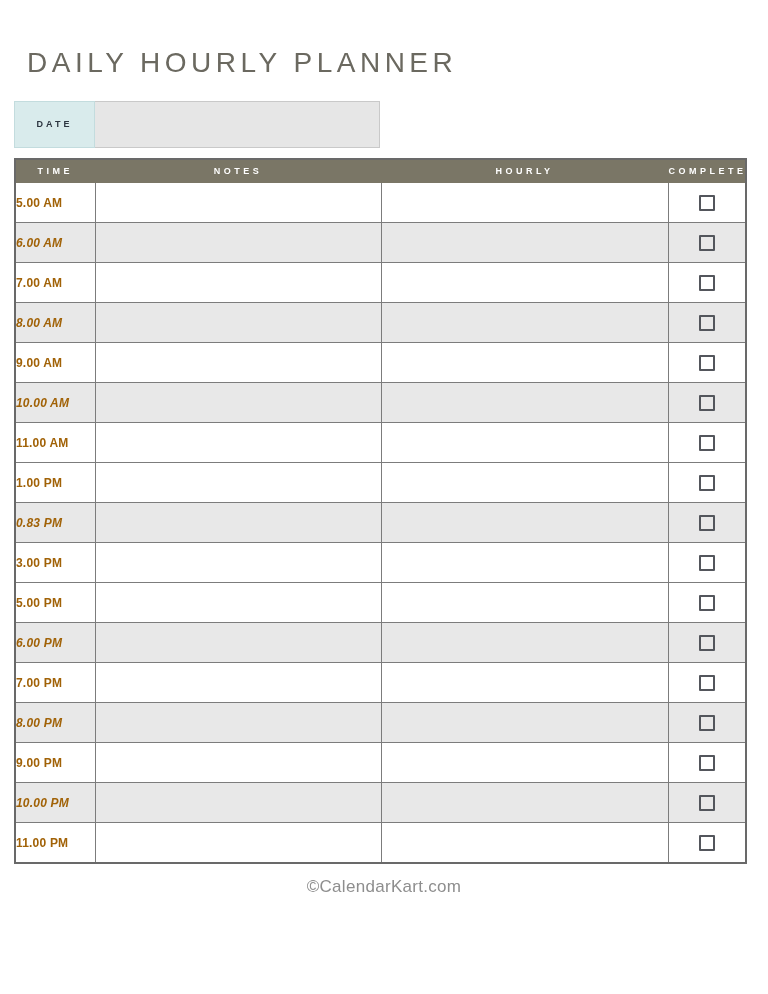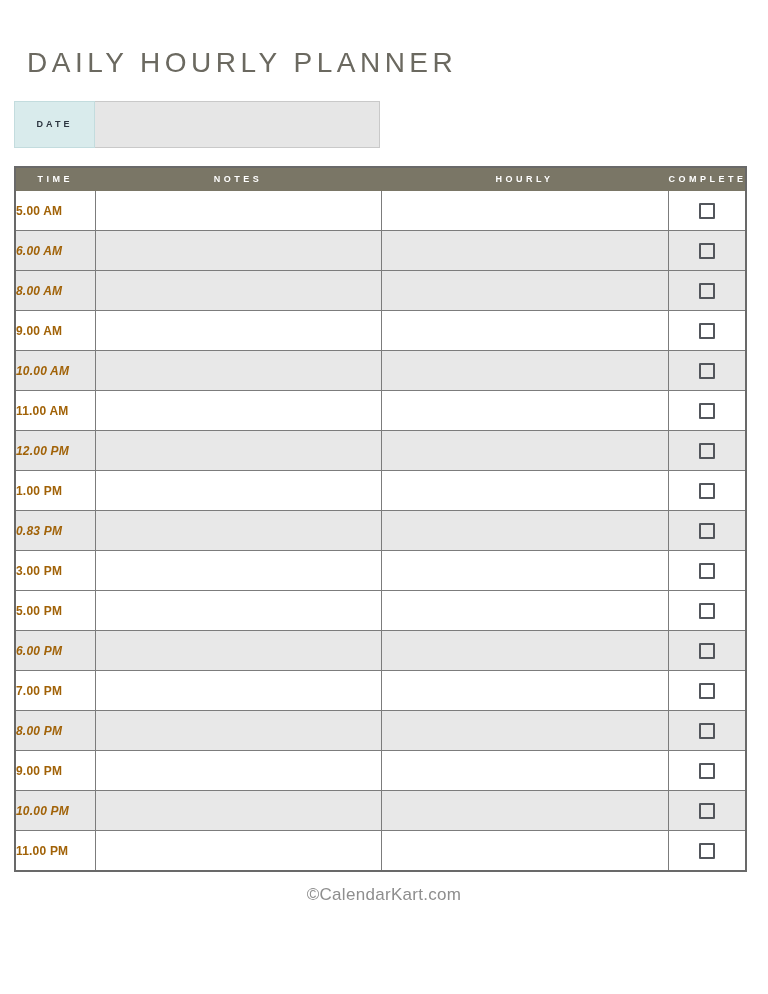--- a/index.html
+++ b/index.html
@@ -36,21 +36,21 @@
     background:#e6e6e6;
     border:1px solid #c9c9c9;
     border-left:none;
     font-size:13px;
     color:#333;
     padding:0 8px;
     outline:none;
   }
 
   table.planner {
-    margin:18px 0 0 14px;
+    margin:10px 0 0 14px;
     width:731px;
     border-collapse:collapse;
     table-layout:fixed;
     border:2px solid #696969;
   }
   col.c-time { width:80px; }
   col.c-tasks { width:286px; }
   col.c-notes { width:287px; }
   col.c-complete { width:78px; }
 
@@ -134,20 +134,28 @@
           </td>
         </tr>
         <tr class="row-odd">
           <td class="time-cell">6.00 AM</td>
           <td class="task-cell"></td>
           <td class="notes-cell"></td>
           <td class="complete-cell">
             <div class="checkbox"></div>
           </td>
         </tr>
+        <tr class="row-even">
+          <td class="time-cell">7.00 AM</td>
+          <td class="task-cell"></td>
+          <td class="notes-cell"></td>
+          <td class="complete-cell">
+            <div class="checkbox"></div>
+          </td>
+        </tr>
         <tr class="row-odd">
           <td class="time-cell">8.00 AM</td>
           <td class="task-cell"></td>
           <td class="notes-cell"></td>
           <td class="complete-cell">
             <div class="checkbox"></div>
           </td>
         </tr>
         <tr class="row-even">
           <td class="time-cell">9.00 AM</td>
@@ -160,28 +168,20 @@
         <tr class="row-odd">
           <td class="time-cell">10.00 AM</td>
           <td class="task-cell"></td>
           <td class="notes-cell"></td>
           <td class="complete-cell">
             <div class="checkbox"></div>
           </td>
         </tr>
         <tr class="row-even">
           <td class="time-cell">11.00 AM</td>
-          <td class="task-cell"></td>
-          <td class="notes-cell"></td>
-          <td class="complete-cell">
-            <div class="checkbox"></div>
-          </td>
-        </tr>
-        <tr class="row-odd">
-          <td class="time-cell">12.00 PM</td>
           <td class="task-cell"></td>
           <td class="notes-cell"></td>
           <td class="complete-cell">
             <div class="checkbox"></div>
           </td>
         </tr>
         <tr class="row-even">
           <td class="time-cell">1.00 PM</td>
           <td class="task-cell"></td>
           <td class="notes-cell"></td>

